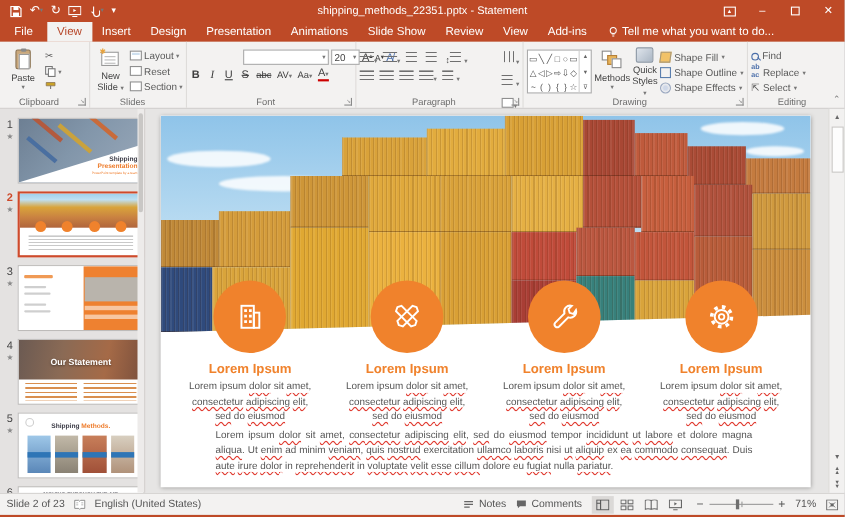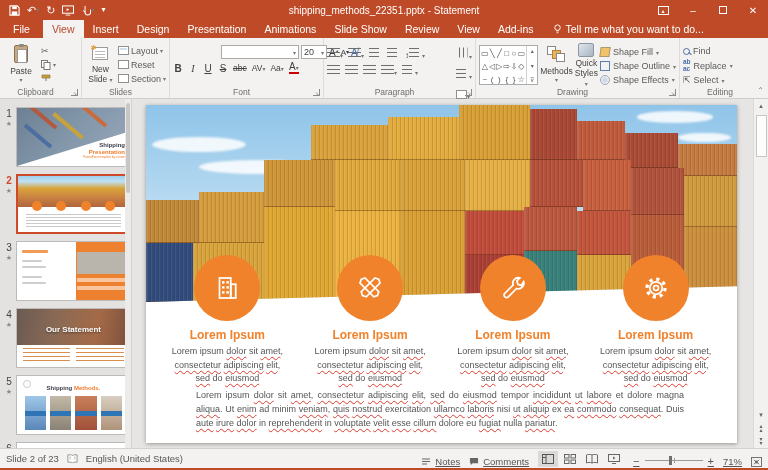--- a/index.html
+++ b/index.html
@@ -159,21 +159,21 @@
   
   .vscroll { width:15px; background:#F2F1F0; border-left:1px solid #DCDAD8; display:flex; flex-direction:column; align-items:center; font-size:7px; color:#666; }
   .vscroll .arrow { height:14px; display:flex; align-items:center; }
   .vscroll .vthumb { width:11px; height:42px; background:#FDFDFD; border:1px solid #C8C6C4; margin-top:2px; }
   .vscroll .spacer { flex:1; }
   .vscroll .navbtn { height:13px; display:flex; align-items:center; line-height:.55; flex-direction:column; justify-content:center; }
 
   
   .statusbar { height:20px; background:#F3F2F1; border-top:1px solid #D4D2D0; display:flex; align-items:center; font-size:9.5px; color:#565656; padding:0 6px; gap:8px; }
   .sb-left { display:flex; align-items:center; gap:8px; }
-  .sb-right { margin-left:auto; display:flex; align-items:flex-end; gap:9px;text-decoration:underline; }
+  .sb-right { margin-left:auto; display:flex; align-items:center; gap:9px; }
   .sb-item { display:flex; align-items:center; gap:4px; white-space:nowrap; }
   .viewbtns { display:flex; align-items:center; gap:2px; }
   .vbtn { width:20px; height:16px; display:flex; align-items:center; justify-content:center; }
   .vbtn.active { background:#DBD9D7; }
   .zoomctl { display:flex; align-items:center; gap:5px; }
   .zoom-track { width:58px; height:1px; background:#9a9a9a; position:relative; }
   .zoom-mid { position:absolute; left:50%; top:-2px; width:1px; height:5px; background:#9a9a9a; }
   .zoom-thumb { position:absolute; left:42%; top:-4px; width:3px; height:9px; background:#6f6f6f; }
   .zsign { font-size:11px; color:#555; }
 </style>

